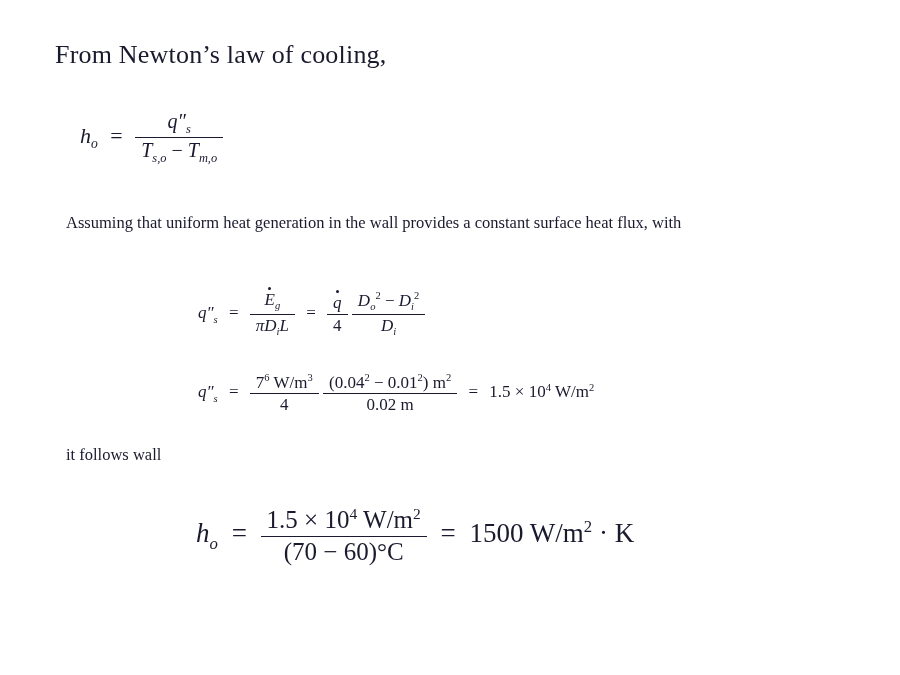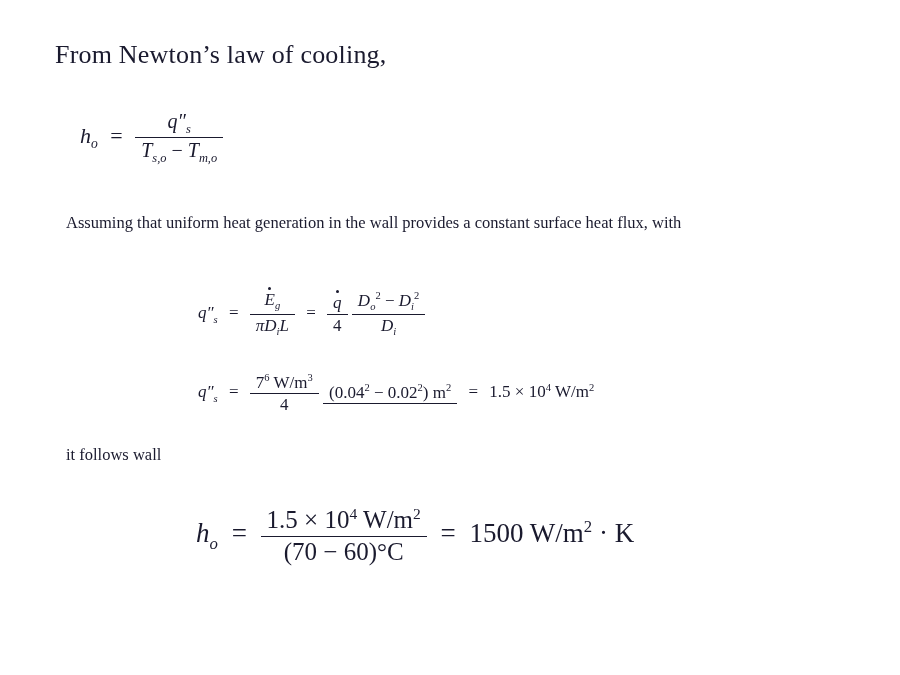--- a/index.html
+++ b/index.html
@@ -161,21 +161,22 @@
   </div>
 
   <div class="eq3 math nowrap">
     <span class="it">q″</span><sub class="sm">s</sub>
     <span class="eq">=</span>
     <span class="frac">
       <span class="num"><span>7</span><sup class="sm">6</sup> <span>W/m</span><sup class="sm">3</sup></span>
       <span class="den">4</span>
     </span>
     <span class="frac">
-      <span class="num"><span>(0.04</span><sup class="sm">2</sup> <span>− 0.02</span><sup class="sm">2</sup><span>) m</span><sup class="sm">2</sup></span>
+      <span class="num"><span>(0.04</span><sup class="sm">2</sup> <span>− 0.01</span><sup class="sm">2</sup><span>) m</span><sup class="sm">2</sup></span>
+      <span class="den">0.02 m</span>
     </span>
     <span class="eq">=</span>
     <span>1.5 × 10</span><sup class="sm">4</sup>
     <span>W/m</span><sup class="sm">2</sup>
   </div>
 
   <div class="para2">it follows wall</div>
 
   <div class="eq4 math nowrap">
     <span class="it">h</span><sub class="sm">o</sub>

